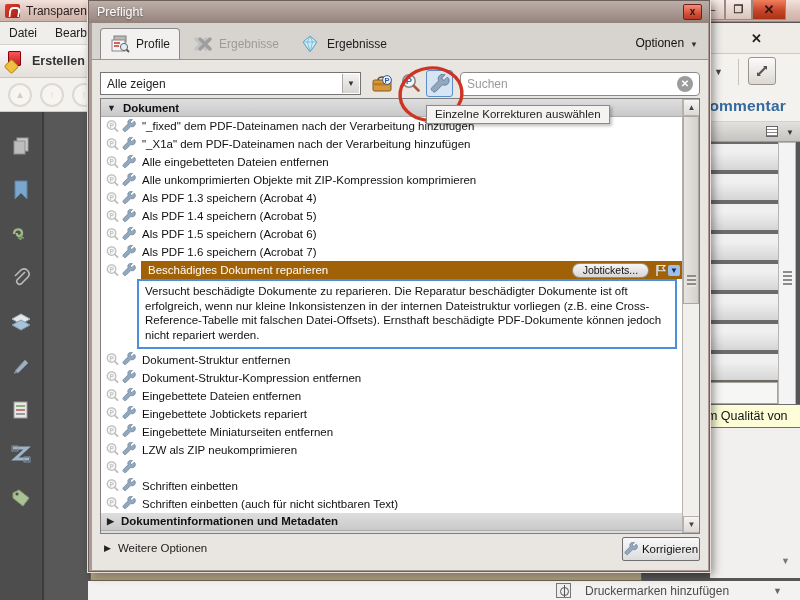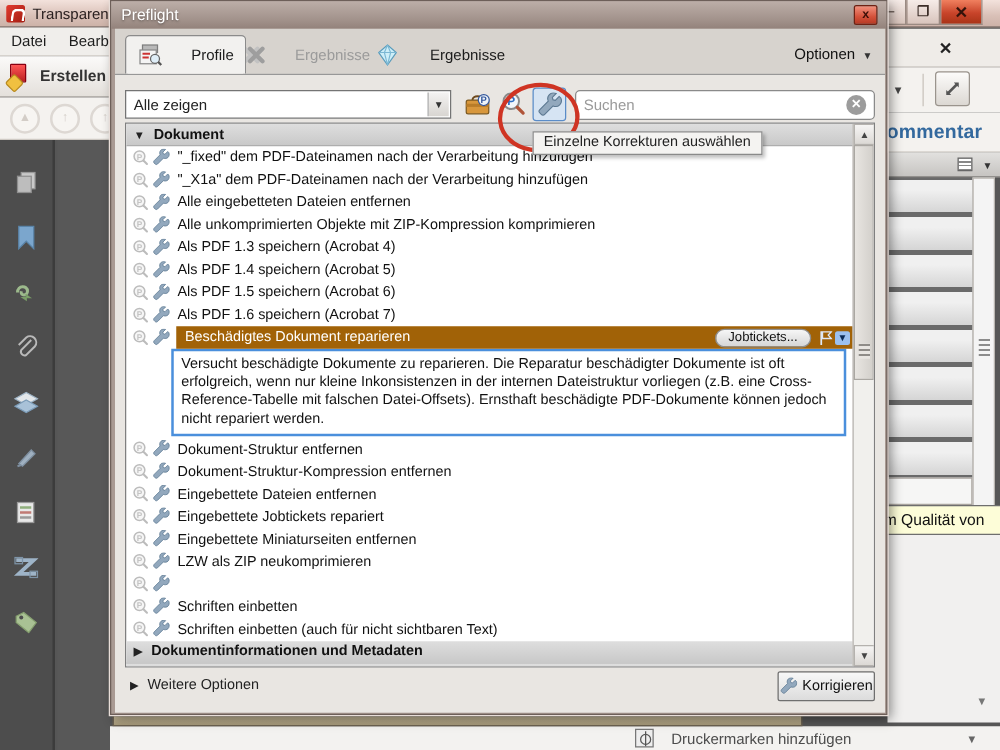--- a/index.html
+++ b/index.html
@@ -76,21 +76,21 @@
   .yellow-tip { position:absolute; left:700px; top:404px; width:100px; height:24px;
     background:#fdfdd8; border-top:1px solid #6e6e6e; border-bottom:1px solid #6e6e6e;
     display:flex; align-items:center; font-size:12.5px; color:#111; overflow:hidden; z-index:5; }
   .rp-lower { position:absolute; left:710px; top:428px; width:90px; height:150px; background:#f1f0ef; }
   .rp-downarrow { position:absolute; right:10px; bottom:12px; font-size:9px; color:#777; }
 
   
   .tan-band { position:absolute; left:90px; top:572px; width:552px; height:9px;
     background:linear-gradient(#c3b696,#a99c7c); border:1px solid #6d6250; z-index:4;}
   .bottom-bar { position:absolute; left:88px; top:581px; width:712px; height:19px;
-    background:#f3f2f0; display:flex; align-items:center; z-index:3; }
+    background:#f3f2f0; display:flex; align-items:center; z-index:3;padding-left:48px; }
   .pm-icon { width:15px; height:15px; margin-left:420px; border:1px solid #777; background:#eee;
     position:relative; flex:0 0 auto; }
   .pm-icon:before { content:""; position:absolute; left:3px; top:3px; width:7px; height:7px;
     border:1px solid #555; border-radius:50%; }
   .pm-icon:after { content:""; position:absolute; left:7px; top:1px; width:1px; height:12px;
     background:#555; box-shadow:-6px 6px 0 6px transparent; }
   .pm-label { margin-left:14px; color:#4c4c4c; font-size:12px; }
   .bb-down { position:absolute; right:18px; top:5px; font-size:9px; color:#666; }
 
   
@@ -100,21 +100,21 @@
   .dlg-titlebar { position:absolute; left:0; top:0; width:100%; height:22px;
     background:linear-gradient(#bcaea8,#a1918a 70%,#93827b); display:flex; align-items:center;
     padding-left:8px; color:#fff; font-size:12.5px; text-shadow:0 1px 2px rgba(0,0,0,.45); }
   .dlg-close { position:absolute; right:7px; top:3px; width:19px; height:16px;
     background:linear-gradient(#f2907c,#d4513a 60%,#b73a24); border:1px solid #6e2214;
     border-radius:2px; color:#3a0e06; font-size:10px; font-weight:bold; line-height:14px;
     text-align:center; }
   .dlg-body { position:absolute; left:3px; top:22px; width:616px; height:547px; background:#d7d3ce; }
 
   .tabstrip { position:absolute; left:0; top:5px; width:100%; height:31px; }
-  .tab { position:absolute; top:0; height:31px; display:flex; align-items:center; gap:23px;
+  .tab { position:absolute; top:0; height:31px; display:flex; align-items:center; gap:6px;
     font-size:12px; color:#1c1c1c; padding:11px 9px; }
   .tab.active { background:#f2f1ef; border:1px solid #8b8b8b; border-bottom:none;
     border-radius:4px 4px 0 0; z-index:2; }
   .tab.disabled { color:#9b9b9b; }
   .options-dd { position:absolute; right:10px; top:8px; font-size:12px; color:#111; }
   .options-dd .car { font-size:8px; margin-left:6px; color:#333; }
 
   .inner-panel { position:absolute; left:0; top:36px; width:616px; height:511px;
     background:#e9e6e2; border-top:1px solid #979797; }
 

